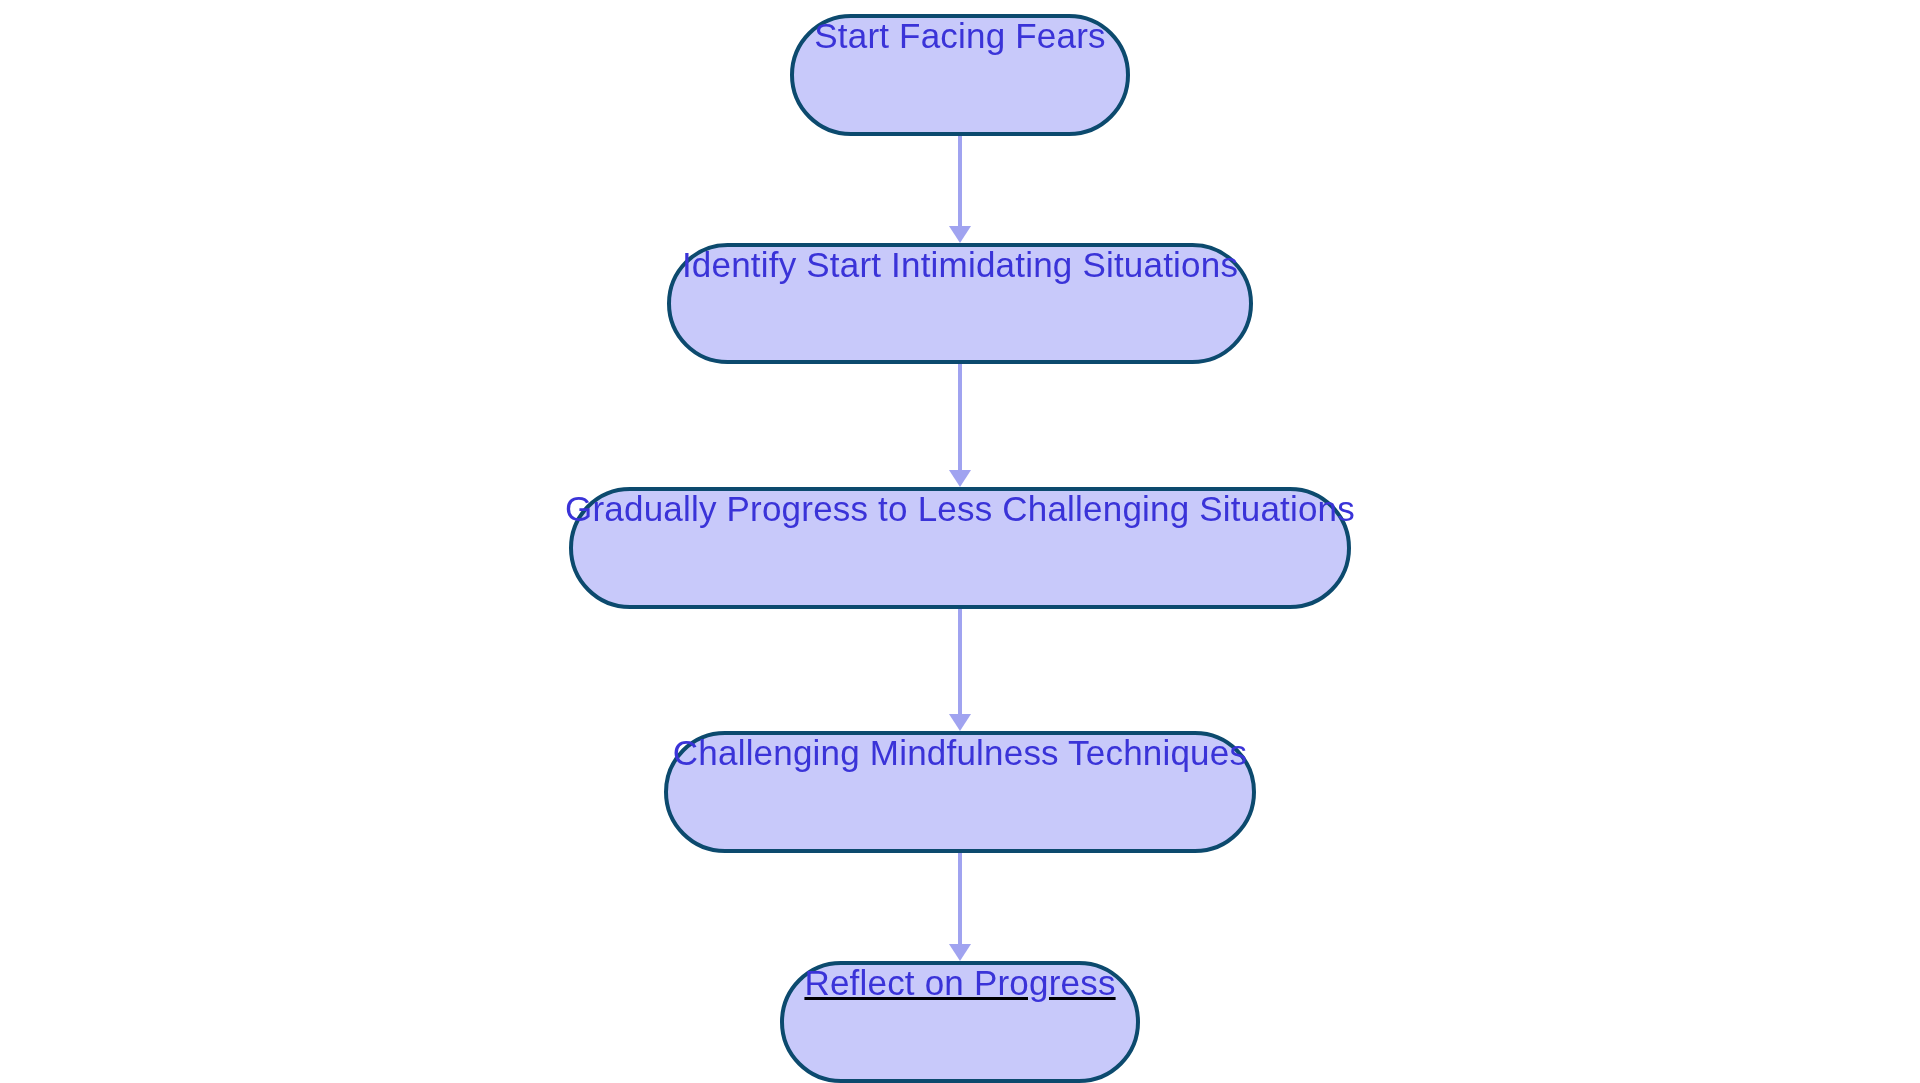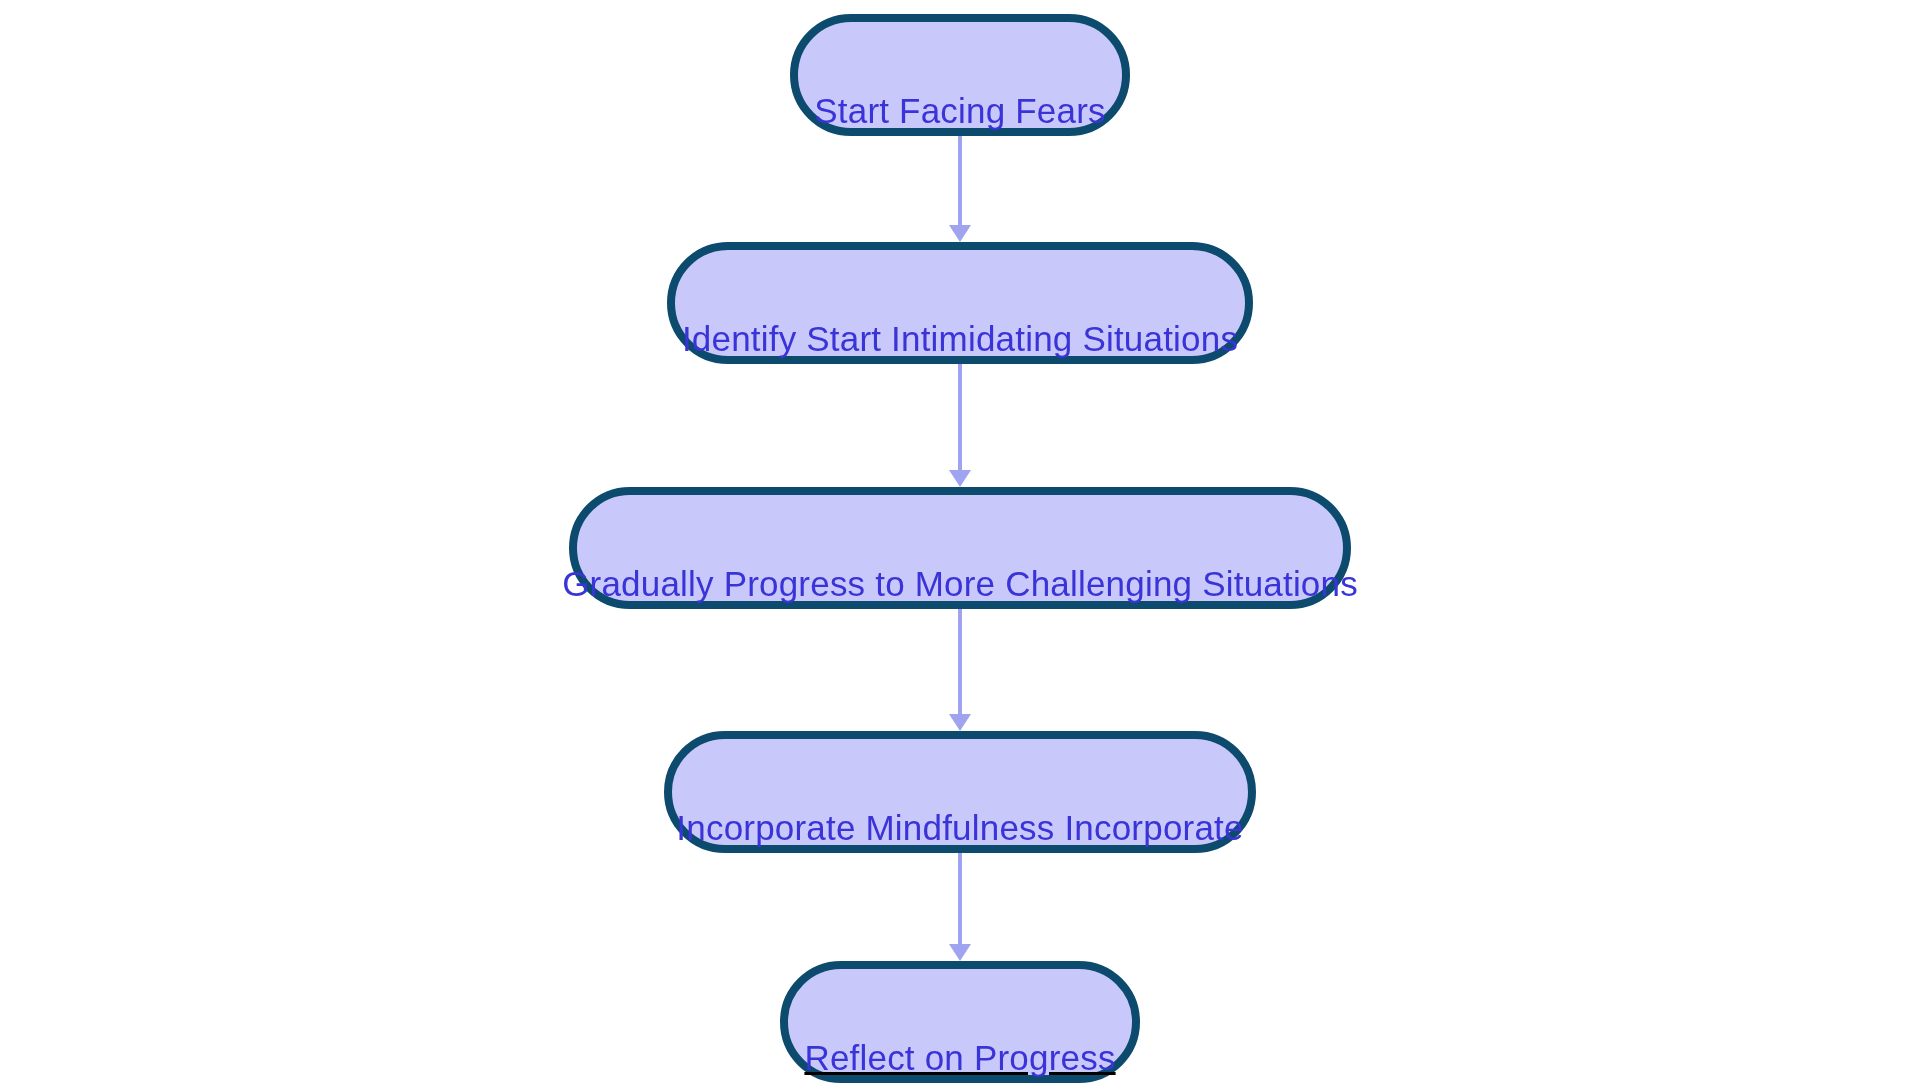--- a/index.html
+++ b/index.html
@@ -20,24 +20,24 @@
     height: 1083px;
     display: flex;
     flex-direction: column;
     align-items: center;
   }
 
   .node {
     box-sizing: border-box;
     height: 124px;
     display: flex;
-    align-items: flex-end;
+    align-items: flex-start;
     justify-content: center;
     background: #c8c9fa;
-    border: 8px solid #0c4a6e;
+    border: 4px solid #0c4a6e;
     border-radius: 62px;
     padding: 0 46px;
     white-space: nowrap;
   }
 
   .node-label {
     color: #3a33d8;
     font-size: 35px;
     font-weight: 400;
     letter-spacing: 0.2px;
@@ -98,30 +98,30 @@
   <div class="node node-w2">
     <span class="node-label">Identify Start Intimidating Situations</span>
   </div>
 
   <div class="connector conn-2">
     <div class="stem"></div>
     <div class="head"></div>
   </div>
 
   <div class="node node-w3">
-    <span class="node-label">Gradually Progress to More Challenging Situations</span>
+    <span class="node-label">Gradually Progress to Less Challenging Situations</span>
   </div>
 
   <div class="connector conn-3">
     <div class="stem"></div>
     <div class="head"></div>
   </div>
 
   <div class="node node-w4">
-    <span class="node-label">Incorporate Mindfulness Incorporate</span>
+    <span class="node-label">Challenging Mindfulness Techniques</span>
   </div>
 
   <div class="connector conn-4">
     <div class="stem"></div>
     <div class="head"></div>
   </div>
 
   <div class="node node-w5">
     <span class="node-label">Reflect on Progress</span>
   </div>

